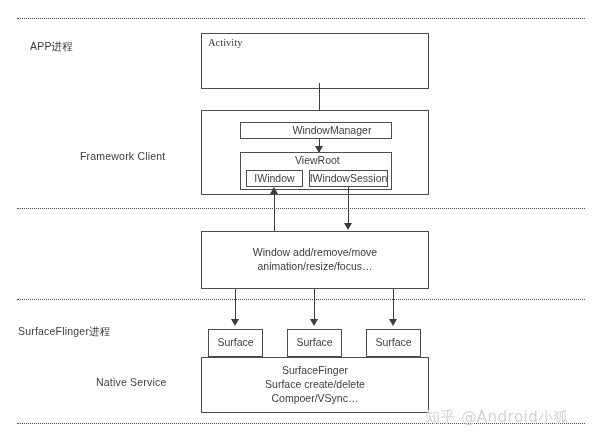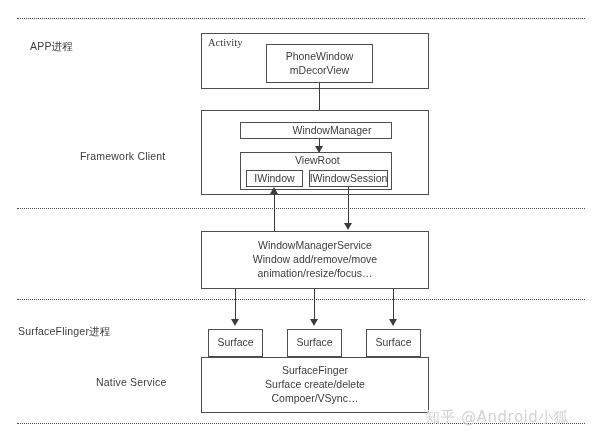--- a/index.html
+++ b/index.html
@@ -107,24 +107,20 @@
 
 
   <div class="side-label" style="left:18px;  top:325px;">SurfaceFlinger进程</div>
 
   <div class="side-label" style="left:96px;  top:376px;">Native Service</div>
 
   <div class="box outer-box" style="left:201px; top:33px; width:228px; height:56px;">
   </div>
   <div class="box-label" style="left:208px; top:37px;font-family:Liberation Serif, serif;">Activity</div>
 
-  <div class="box centered" style="left:266px; top:44px; width:107px; height:39px; flex-direction:column;">
-    <span>PhoneWindow</span>
-    <span>mDecorView</span>
-  </div>
 
   <div class="vline" style="left:319px; top:83px; height:37px;"></div>
   <div class="arrow-down" style="left:315px; top:116px;"></div>
 
   <div class="box outer-box" style="left:201px; top:110px; width:228px; height:85px;">
   </div>
 
   <div class="box centered" style="left:240px; top:122px; width:152px; height:17px;padding-left:32px;">
     <span>WindowManager</span>
   </div>
@@ -144,21 +140,20 @@
     <span>IWindowSession</span>
   </div>
 
   <div class="vline" style="left:274px; top:193px; height:40px;"></div>
   <div class="arrow-up" style="left:270px; top:187px;"></div>
 
   <div class="vline" style="left:348px; top:187px; height:40px;"></div>
   <div class="arrow-down" style="left:344px; top:223px;"></div>
 
   <div class="box outer-box centered" style="left:201px; top:231px; width:228px; height:58px; flex-direction:column;">
-    <span>WindowManagerService</span>
     <span>Window add/remove/move</span>
     <span>animation/resize/focus…</span>
   </div>
 
   <div class="vline" style="left:235px; top:289px; height:34px;"></div>
   <div class="arrow-down" style="left:231px; top:319px;"></div>
 
   <div class="vline" style="left:314px; top:289px; height:34px;"></div>
   <div class="arrow-down" style="left:310px; top:319px;"></div>
 

